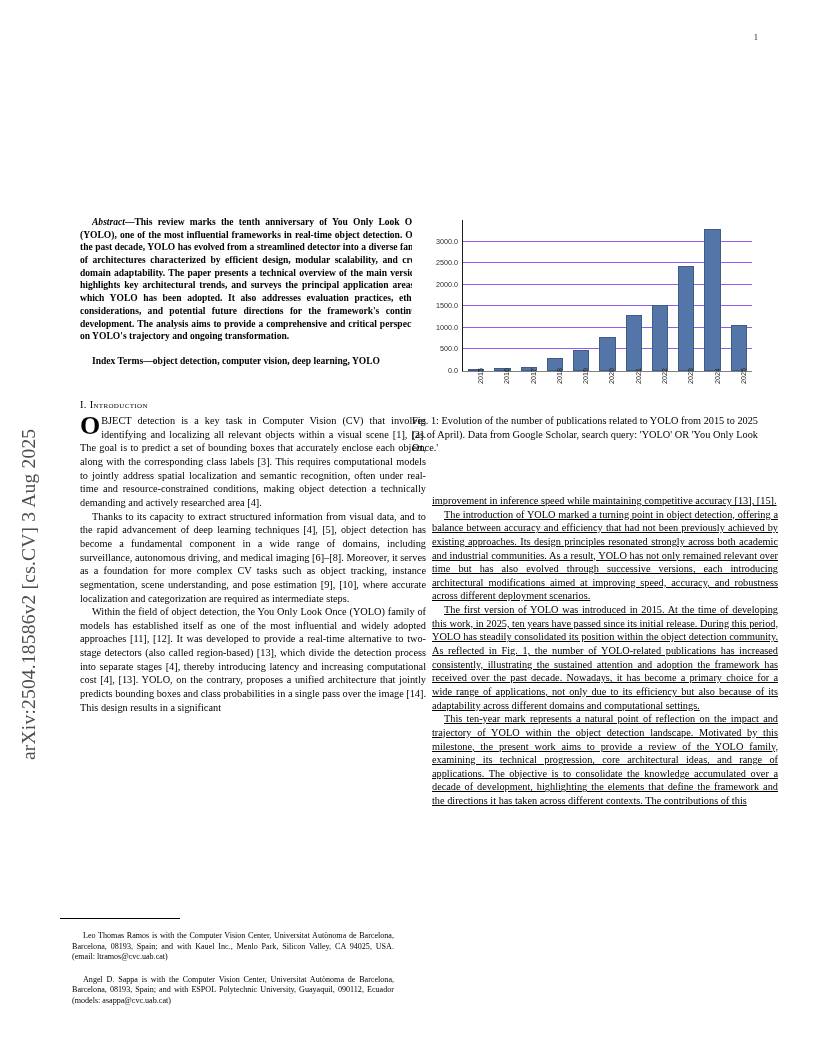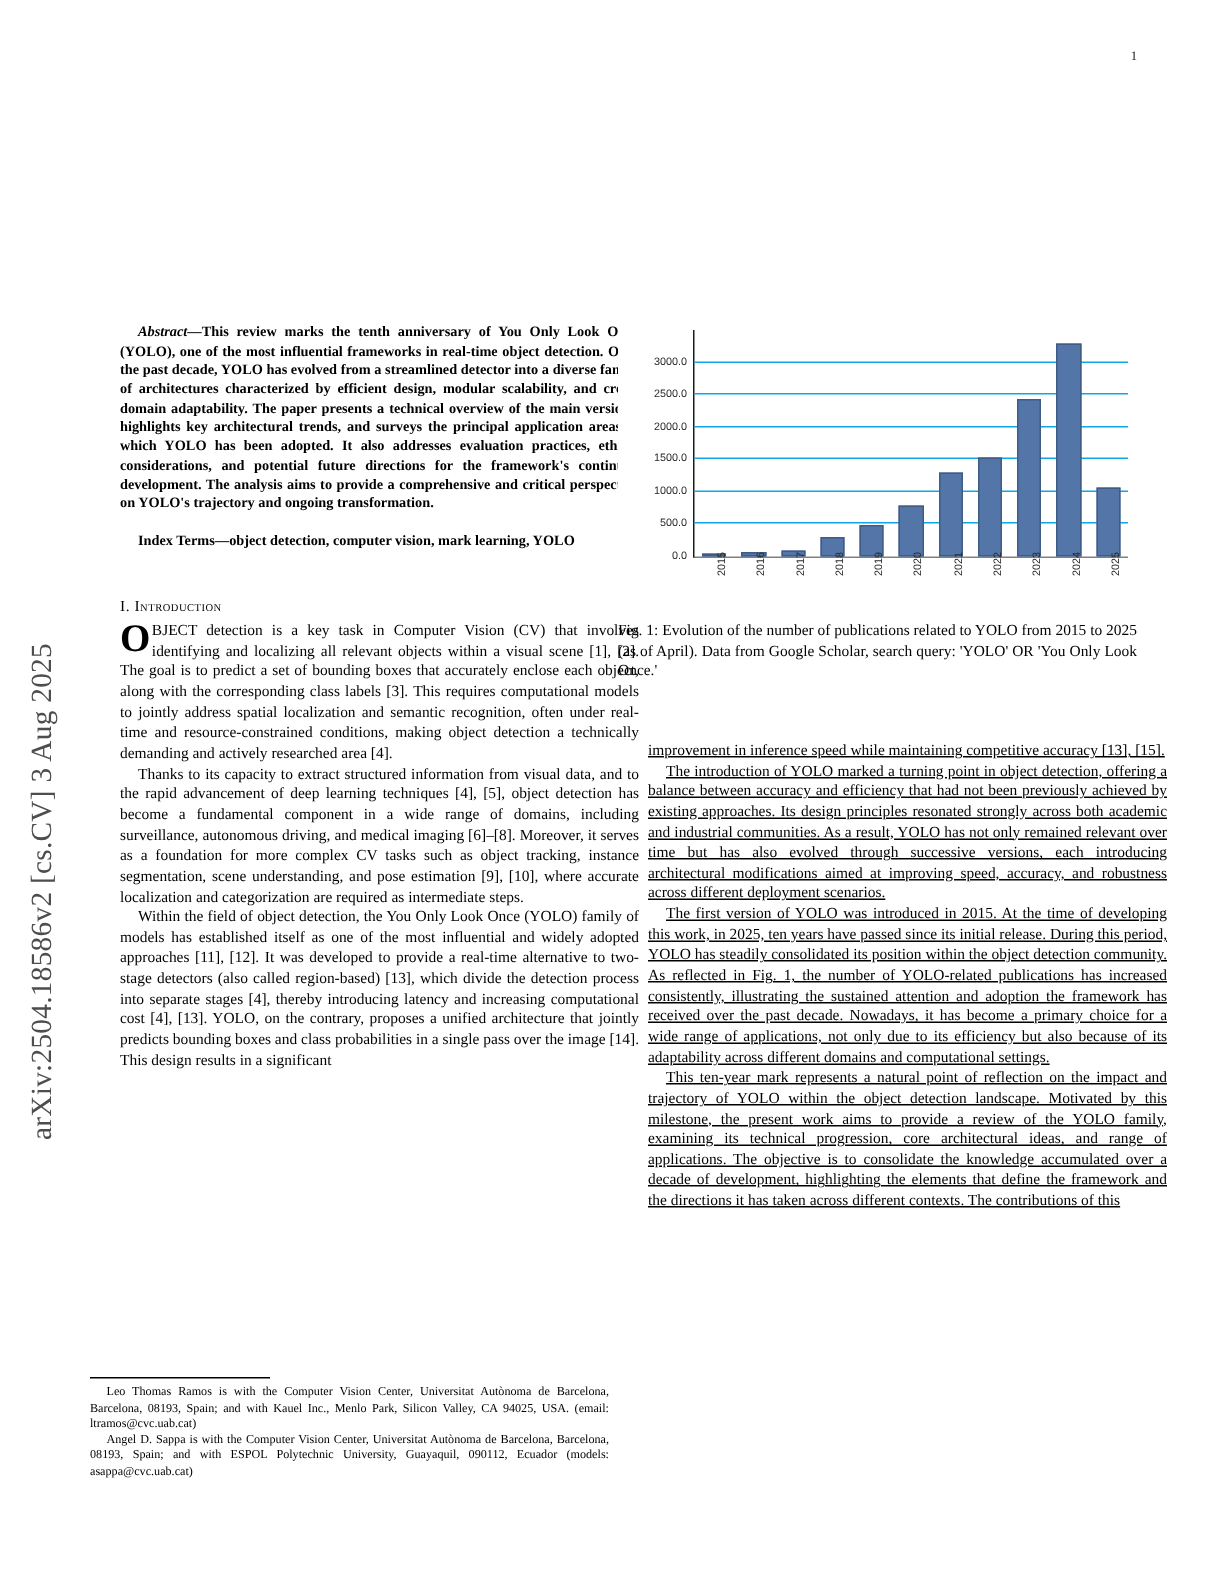--- a/index.html
+++ b/index.html
@@ -162,21 +162,21 @@
     font-size: 8.1px;
     line-height: 1.3;
     text-align: justify;
   }
   #footnotes .rule {
     width: 120px;
     height: 1px;
     background: #000;
     margin-bottom: 4px;
   }
-  #footnotes p { margin: 0; text-indent: 11px; font-family: Liberation Serif, serif; }
+  #footnotes p { margin: 12px; text-indent: 11px; font-family: Liberation Serif, serif; }
 
   
   #figure-block { position: absolute; left: 412px; top: 214px; width: 346px; }
   #chart-area {
     position: relative;
     width: 346px;
     height: 196px;
     background: #ffffff;
   }
   #plot {
@@ -185,21 +185,21 @@
     top: 6px;
     right: 6px;
     bottom: 38px;
     border-left: 1.4px solid #1c1c1c;
     border-bottom: 1.4px solid #808080;
   }
   .gridline {
     position: absolute;
     left: 0; right: 0;
     height: 1px;
-    background: #0ea5e9;
+    background: #8b5cf6;
   }
   .ytick-label {
     position: absolute;
     right: 100%;
     margin-right: 5px;
     transform: translateY(-50%);
     font-family: "Liberation Sans", "DejaVu Sans", sans-serif;
     font-size: 7.2px;
     color: #2a2a2a;
     white-space: nowrap;
@@ -250,21 +250,21 @@
 <div id="page">
 
   <div id="arxiv-stamp">arXiv:2504.18586v2  [cs.CV]  3 Aug 2025</div>
 
   <div id="page-number">1</div>
 
 
   <div class="col" id="col-left">
     <p class="abstract"><span class="lead">Abstract</span><span>—</span><span>This review marks the tenth anniversary of You Only Look Once (YOLO), one of the most influential frameworks in real-time object detection. Over the past decade, YOLO has evolved from a streamlined detector into a diverse family of architectures characterized by efficient design, modular scalability, and cross-domain adaptability. The paper presents a technical overview of the main versions, highlights key architectural trends, and surveys the principal application areas in which YOLO has been adopted. It also addresses evaluation practices, ethical considerations, and potential future directions for the framework's continued development. The analysis aims to provide a comprehensive and critical perspective on YOLO's trajectory and ongoing transformation.</span></p>
 
-    <p class="index-terms"><span class="lead">Index Terms</span><span>—</span><span>object detection, computer vision, mark learning, YOLO</span></p>
+    <p class="index-terms"><span class="lead">Index Terms</span><span>—</span><span>object detection, computer vision, deep learning, YOLO</span></p>
 
     <h2 class="section-head">I.  Introduction</h2>
 
     <p class="dropcap-para"><span class="dropcap">O</span><span>BJECT detection is a key task in Computer Vision (CV) that involves identifying and localizing all relevant objects within a visual scene [1], [2]. The goal is to predict a set of bounding boxes that accurately enclose each object, along with the corresponding class labels [3]. This requires computational models to jointly address spatial localization and semantic recognition, often under real-time and resource-constrained conditions, making object detection a technically demanding and actively researched area [4].</span></p>
 
     <p class="body">Thanks to its capacity to extract structured information from visual data, and to the rapid advancement of deep learning techniques [4], [5], object detection has become a fundamental component in a wide range of domains, including surveillance, autonomous driving, and medical imaging [6]–[8]. Moreover, it serves as a foundation for more complex CV tasks such as object tracking, instance segmentation, scene understanding, and pose estimation [9], [10], where accurate localization and categorization are required as intermediate steps.</p>
 
     <p class="body">Within the field of object detection, the You Only Look Once (YOLO) family of models has established itself as one of the most influential and widely adopted approaches [11], [12]. It was developed to provide a real-time alternative to two-stage detectors (also called region-based) [13], which divide the detection process into separate stages [4], thereby introducing latency and increasing computational cost [4], [13]. YOLO, on the contrary, proposes a unified architecture that jointly predicts bounding boxes and class probabilities in a single pass over the image [14]. This design results in a significant</p>
   </div>
 

